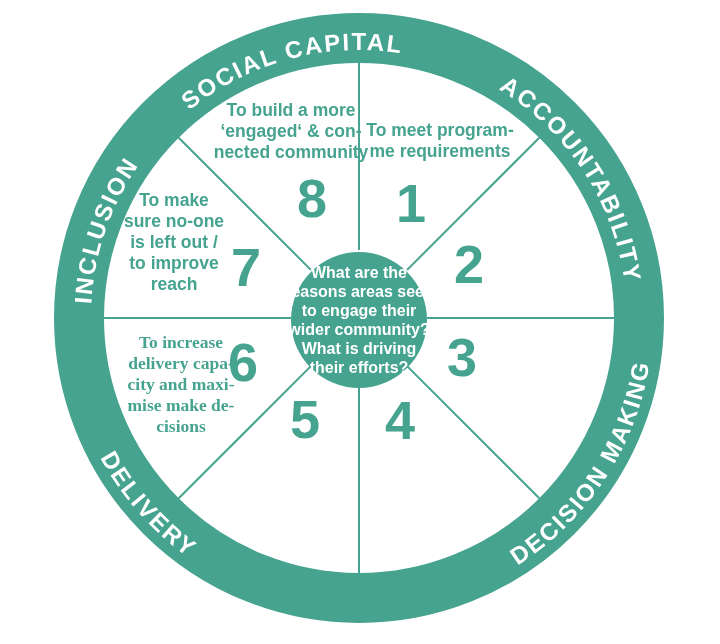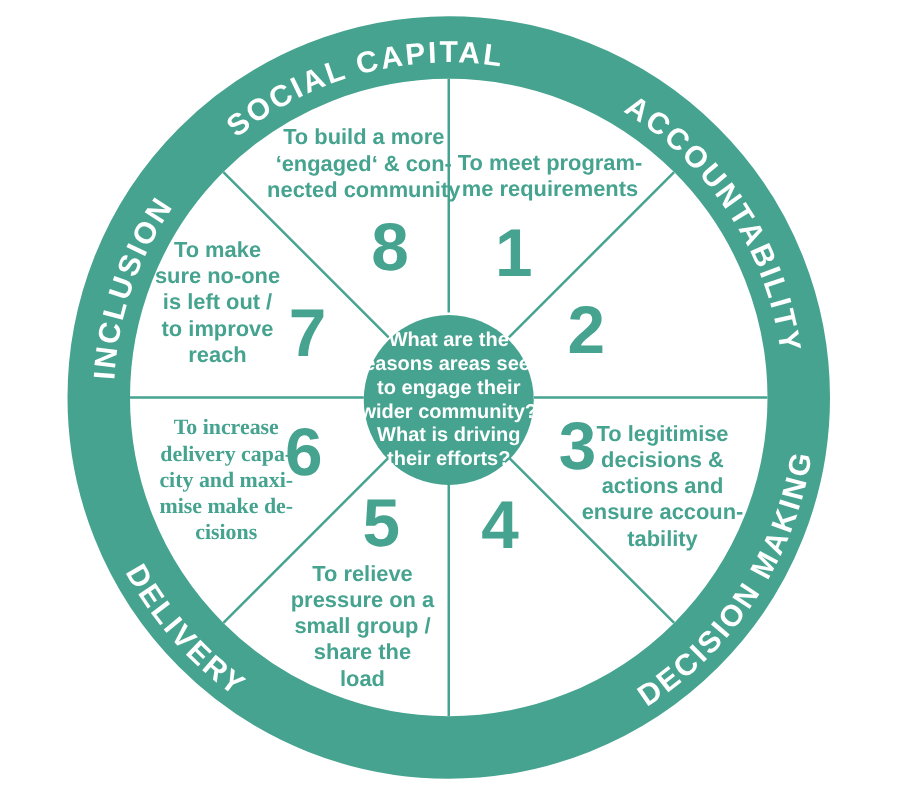--- a/index.html
+++ b/index.html
@@ -104,30 +104,20 @@
   <div class="seg-num" style="left:469px; top:264px;">2</div>
   <div class="seg-num" style="left:462px; top:357px;">3</div>
   <div class="seg-num" style="left:400px; top:420px;">4</div>
   <div class="seg-num" style="left:305px; top:419px;">5</div>
   <div class="seg-num" style="left:243px; top:362px;">6</div>
   <div class="seg-num" style="left:246px; top:267px;">7</div>
   <div class="seg-num" style="left:312px; top:198px;">8</div>
 
   <div class="seg-text" style="left:440px; top:141px;">To meet program-
 me requirements</div>
-  <div class="seg-text" style="left:530px; top:389px;">To legitimise
-decisions &amp;
-actions and
-ensure accoun-
-tability</div>
-  <div class="seg-text" style="left:290px; top:501px;">To relieve
-pressure on a
-small group /
-share the
-load</div>
   <div class="seg-text" style="left:181px; top:384px;font-family:Liberation Serif, serif;">To increase
 delivery capa-
 city and maxi-
 mise make de-
 cisions</div>
   <div class="seg-text" style="left:174px; top:242px;">To make
 sure no-one
 is left out /
 to improve
 reach</div>

